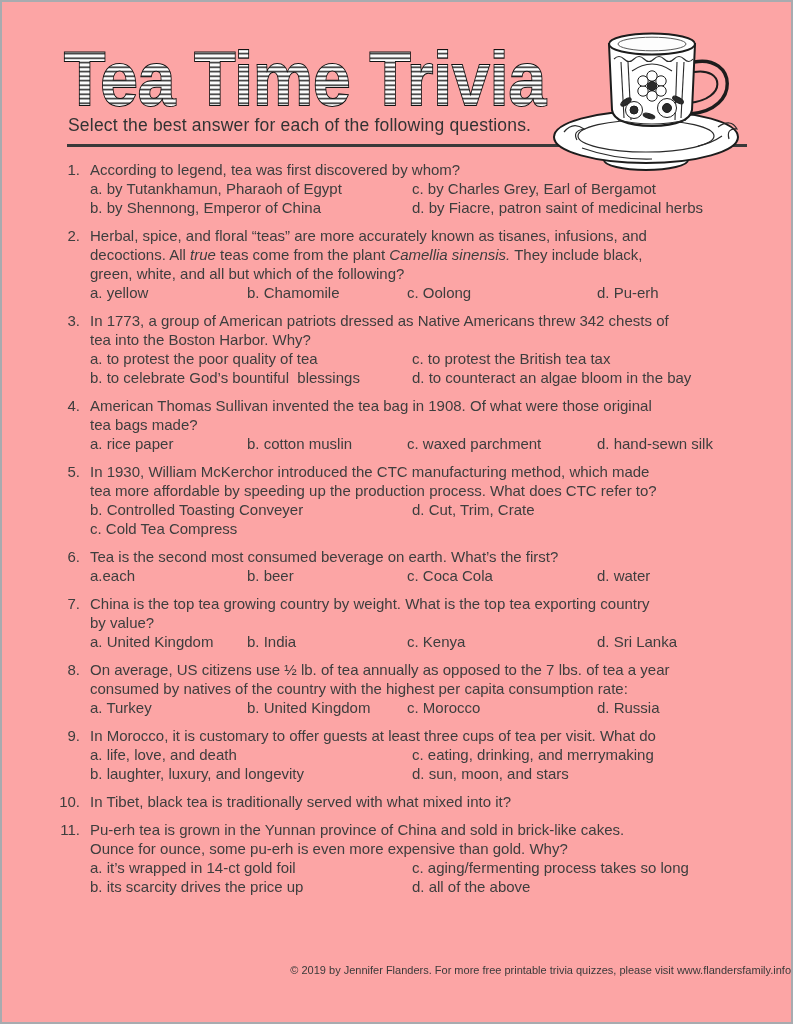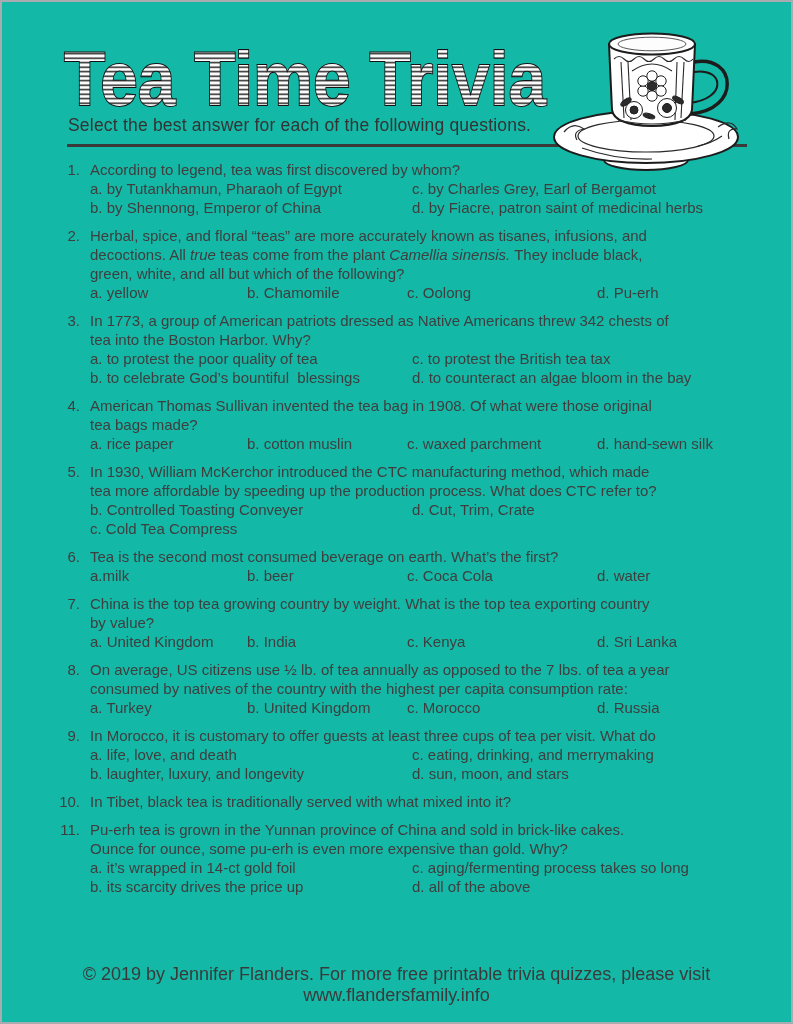--- a/index.html
+++ b/index.html
@@ -1,20 +1,20 @@
 <!DOCTYPE html>
 <html><head>
 <meta charset="utf-8">
 <style>
   html,body { margin:0; padding:0; background:#ffffff; }
   .page {
     position:relative;
     width:789px; height:1020px;
     border:2px solid #a8abaf;
-    background:#14b8a6;
+    background:#fca5a5;
     font-family:"Liberation Sans", sans-serif;
     color:#3e3e3e;
     overflow:hidden;
   }
   
   .title-art { position:absolute; left:60px; top:36px; }
   .subtitle  { position:absolute; left:66px; top:113px; font-size:17.5px; color:#333333; letter-spacing:0.2px; }
   .rule      { position:absolute; left:65px; top:142px; width:680px; height:3px; background:#3a3a3a; z-index:1; }
   .teacup    { position:absolute; left:546px; top:24px; z-index:3; }
   
@@ -22,22 +22,22 @@
   .question  { display:grid; grid-template-columns:28px 1fr; column-gap:10px;
                margin-bottom:9px; font-size:15px; line-height:19px; }
   .q-num  { text-align:right; }
   .q-line { white-space:pre-wrap; }
   .q-line i { }
   .opts.grid2 { display:grid; grid-template-columns:322px 1fr; grid-auto-flow:column;
                 grid-template-rows:repeat(2,19px); }
   .opts.row4  { display:grid; grid-template-columns:157px 160px 190px 1fr; }
   .opt { white-space:pre-wrap; }
   
-  .footer { position:absolute; left:0; top:962px; width:100%; text-align:center;
-            font-size:18px; color:#3a3a3a; }
+  .footer { position:absolute; left:0; top:962px; width:100%; text-align:right;
+            font-size:11px; color:#3a3a3a; }
 </style>
 </head>
 <body>
 
 <div class="page">
 
   <svg class="title-art" width="500" height="84" viewBox="0 0 500 84">
     <defs>
       <pattern id="hatch" width="6" height="4.5" patternUnits="userSpaceOnUse">
         <rect width="6" height="4.5" fill="#ffffff"></rect>
@@ -168,21 +168,21 @@
             <div class="opt">c. Cold Tea Compress</div>
             <div class="opt">d. Cut, Trim, Crate</div>
           </div>
         </div>
       </div>
       <div class="question">
         <div class="q-num">6.</div>
         <div class="q-body">
           <div class="q-line"><span>Tea is the second most consumed beverage on earth. What’s the first?</span></div>
           <div class="opts row4">
-            <div class="opt">a.milk</div>
+            <div class="opt">a.each</div>
             <div class="opt">b. beer</div>
             <div class="opt">c. Coca Cola</div>
             <div class="opt">d. water</div>
           </div>
         </div>
       </div>
       <div class="question">
         <div class="q-num">7.</div>
         <div class="q-body">
           <div class="q-line"><span>China is the top tea growing country by weight. What is the top tea exporting country</span></div>

